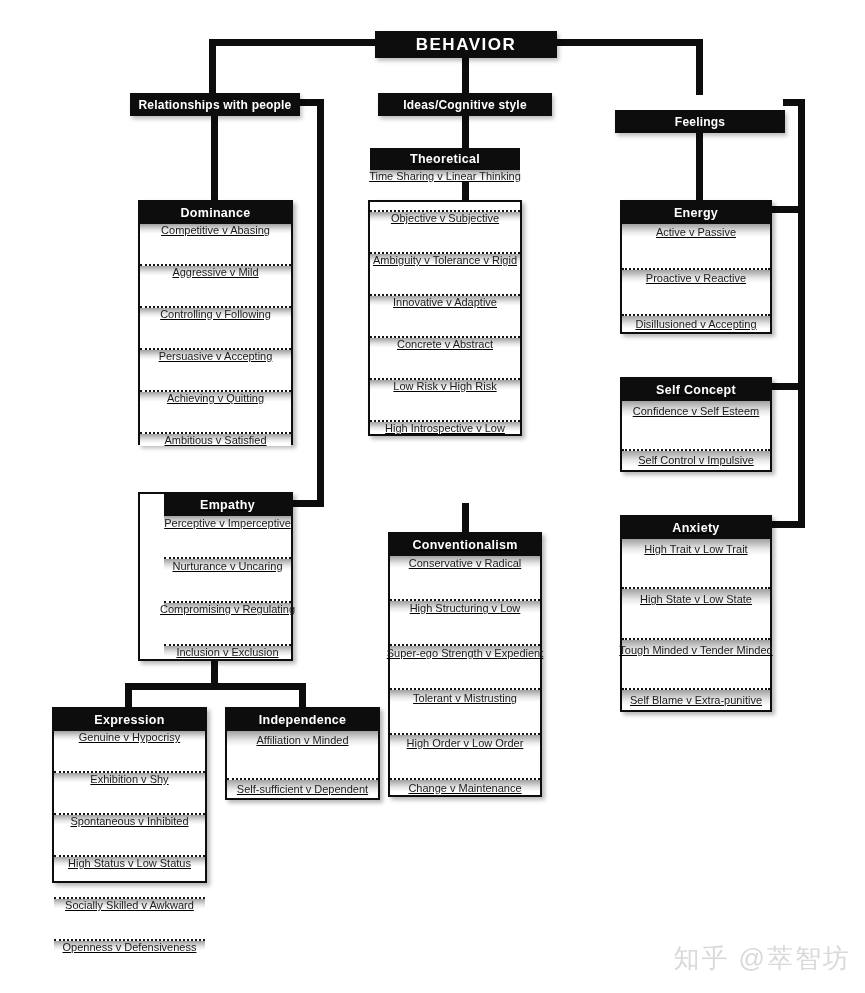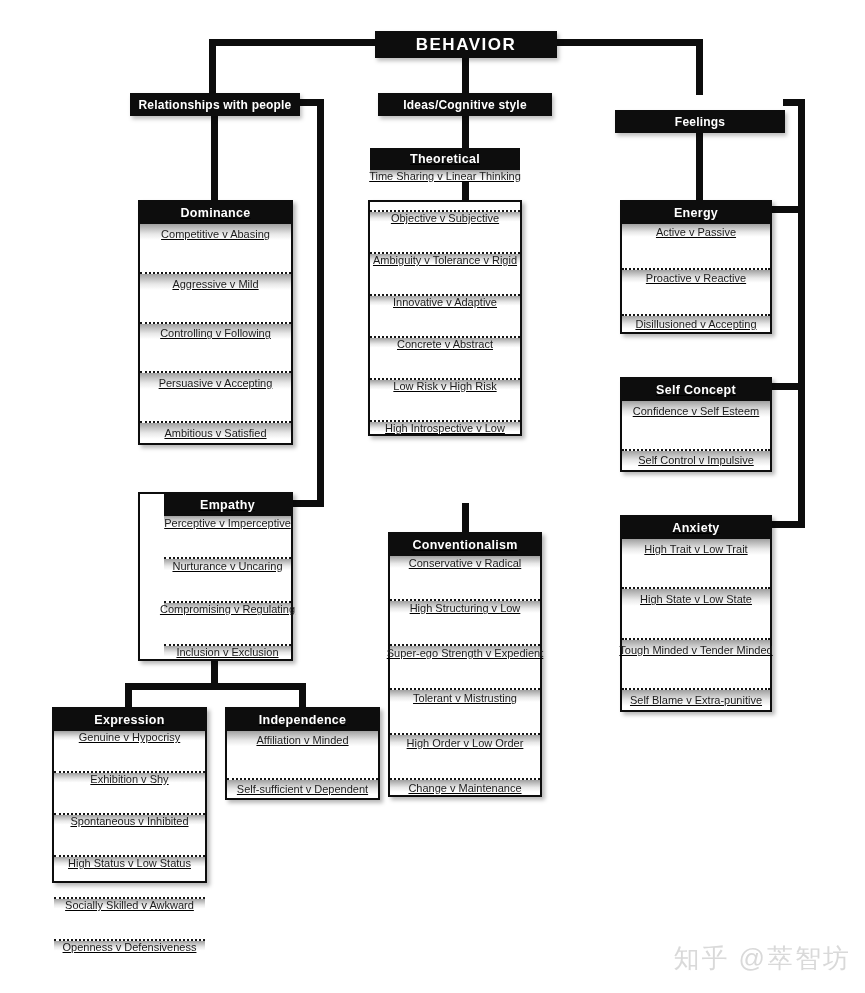--- a/index.html
+++ b/index.html
@@ -76,20 +76,21 @@
   <div class="bar branch" style="left:615px;top:93px;width:170px;height:23px;margin-top:17px;">Feelings</div>
 
   <div class="box" style="left:138px;top:200px;width:155px;height:245px;">
     <div class="box-title">Dominance</div>
     <div class="box-rows">
 
     <div class="row">Competitive v Abasing</div>
         <div class="row">Aggressive v Mild</div>
         <div class="row">Controlling v Following</div>
         <div class="row">Persuasive v Accepting</div>
+        <div class="row">Achieving v Quitting</div>
         <div class="row">Ambitious v Satisfied</div>
       </div>
   </div>
 
   <div class="box" style="left:138px;top:492px;width:155px;height:169px;padding-left:24px;">
     <div class="box-title">Empathy</div>
     <div class="box-rows">
 
     <div class="row">Perceptive v Imperceptive</div>
         <div class="row">Nurturance v Uncaring</div>

